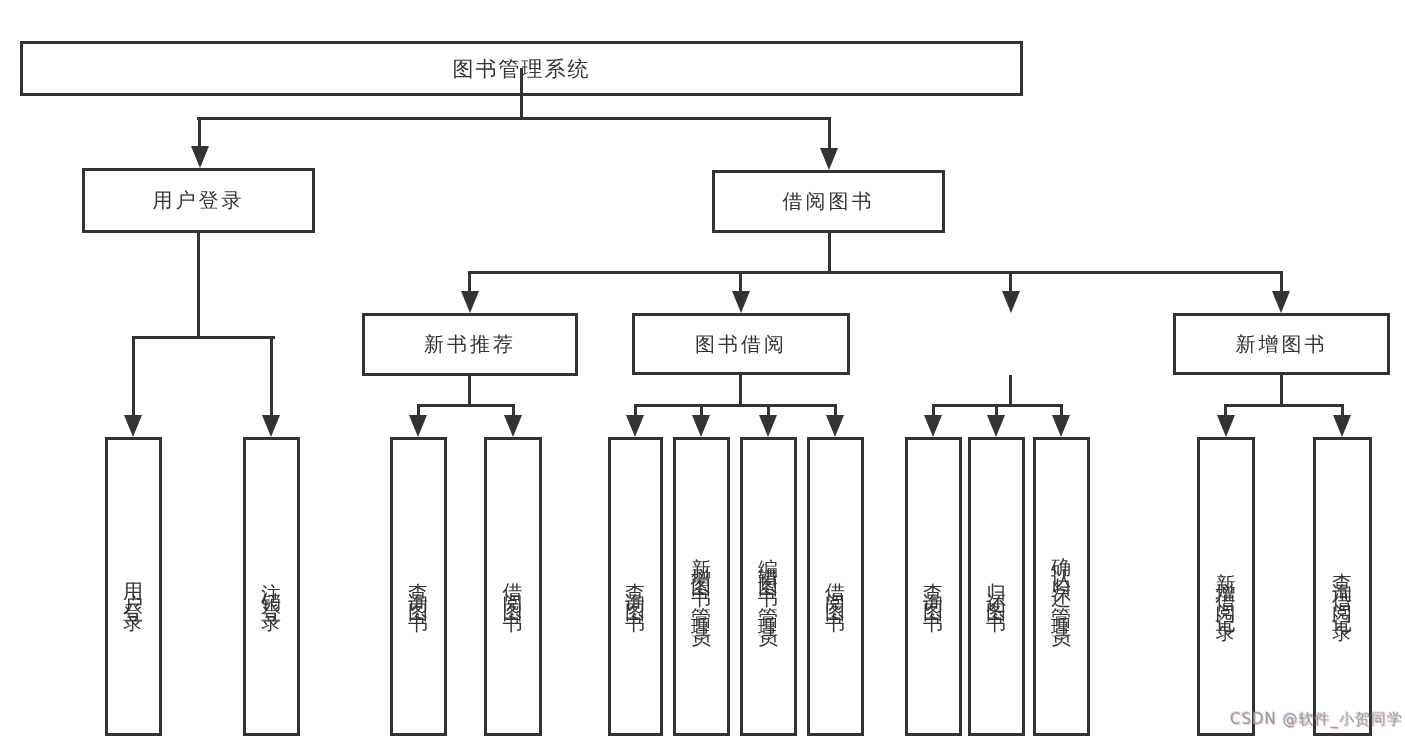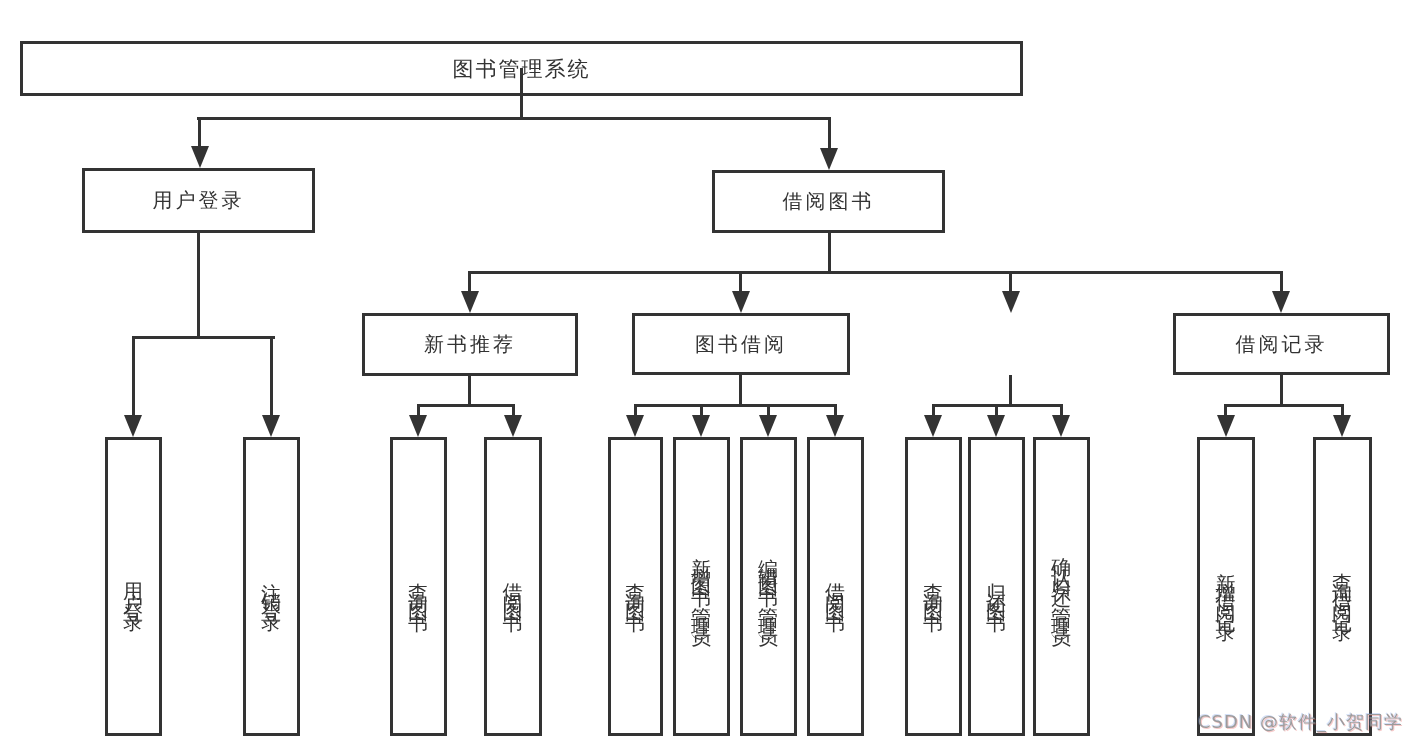--- a/index.html
+++ b/index.html
@@ -19,21 +19,21 @@
   }
   .root-node .lbl{font-size:21px;letter-spacing:2px;}
   .line{position:absolute;background:#333333;}
   .arrow{
     position:absolute;width:0;height:0;
     border-left:9px solid transparent;border-right:9px solid transparent;
     border-top:22px solid #333333;
   }
   .watermark{
     position:absolute;top:710px;right:2px;z-index:5;
-    font-size:18px;color:#9c9c9c;letter-spacing:1px;white-space:nowrap;
+    font-size:15px;color:#9c9c9c;letter-spacing:1px;white-space:nowrap;
     text-shadow:1px 1px 0 rgba(233,99,99,0.35), -1px -1px 0 rgba(110,150,230,0.30);
   }
 </style>
 </head>
 <body>
 
 <div id="canvas">
 
   <div class="node h-node root-node" style="left:20px;top:13px;width:1003px;height:55px;margin-top:28px;">
     <span class="lbl">图书管理系统</span>
@@ -71,21 +71,21 @@
   <div class="line" style="left:1280px;top:271px;width:3px;height:22px;"></div>
   <div class="arrow" style="left:1272px;top:291px;"></div>
 
   <div class="node h-node" style="left:362px;top:313px;width:216px;height:63px;">
     <span class="lbl">新书推荐</span>
   </div>
   <div class="node h-node" style="left:632px;top:313px;width:218px;height:62px;">
     <span class="lbl">图书借阅</span>
   </div>
   <div class="node h-node" style="left:1173px;top:313px;width:217px;height:62px;">
-    <span class="lbl">借阅记录</span>
+    <span class="lbl">新增图书</span>
   </div>
 
   <div class="line" style="left:468px;top:376px;width:3px;height:31px;"></div>
   <div class="line" style="left:417px;top:404px;width:98px;height:3px;"></div>
   <div class="line" style="left:417px;top:404px;width:3px;height:13px;"></div>
   <div class="arrow" style="left:409px;top:415px;"></div>
   <div class="line" style="left:512px;top:404px;width:3px;height:13px;"></div>
   <div class="arrow" style="left:504px;top:415px;"></div>
 
   <div class="line" style="left:739px;top:375px;width:3px;height:32px;"></div>

